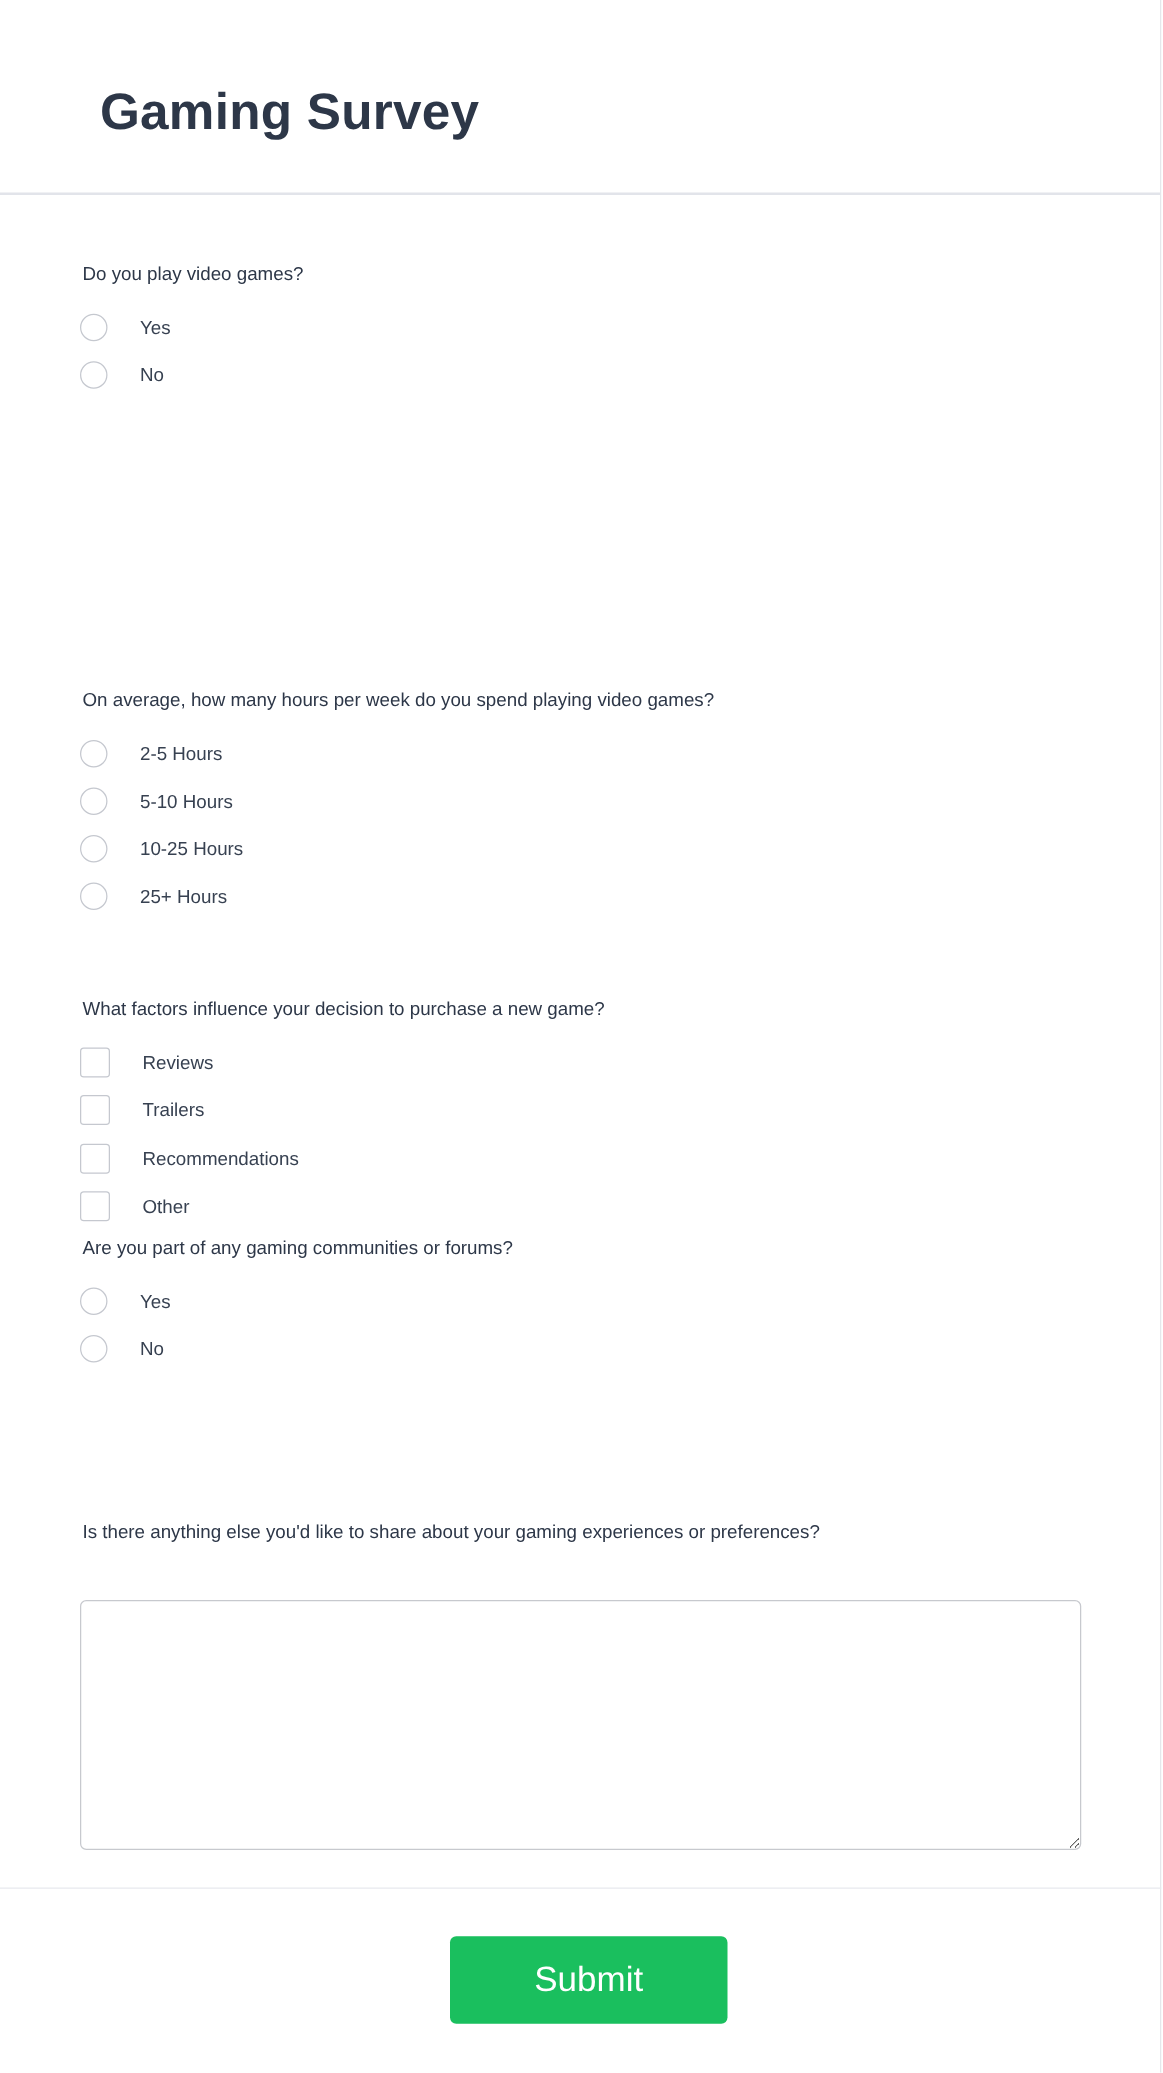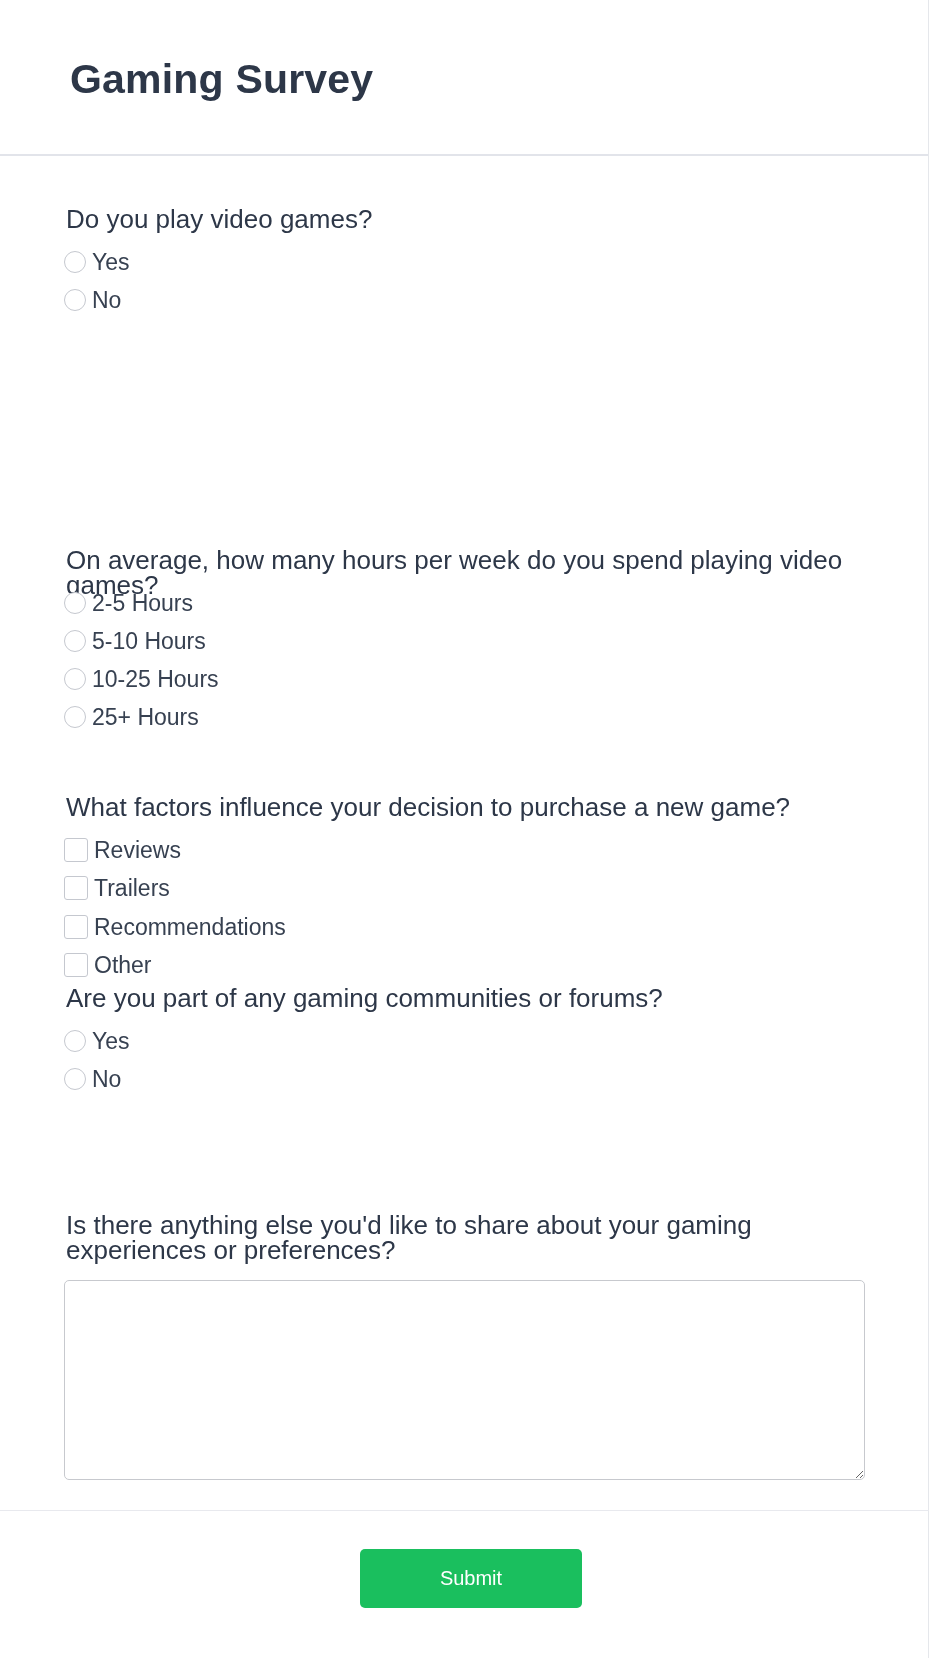--- a/index.html
+++ b/index.html
@@ -10,56 +10,56 @@
   }
   .page {
     position: relative; width: 929px; height: 1658px;
     border-right: 1px solid #e5e7eb; box-sizing: border-box;
   }
   .header {
     height: 156px; border-bottom: 2px solid #e2e4ea; box-sizing: border-box;
     position: relative;
   }
   .title {
-    position: absolute; left: 64px; top: 50px; margin: 6px;
+    position: absolute; left: 64px; top: 50px; margin: 16px;
     font-size: 41px; font-weight: bold; color: #2d3748; letter-spacing: 0.2px;
   }
   .question { position: absolute; left: 66px; width: 800px; }
   .q-label {
-    font-size: 26px; color: #2d3748; line-height: 25px; margin: 0;
+    font-size: 15px; color: #2d3748; line-height: 25px; margin: 0;
   }
   .option {
     position: absolute; left: -2px; height: 26px; display: flex; align-items: center;
     cursor: pointer;
   }
   .radio {
     width: 22px; height: 22px; border: 1.5px solid #c5c8cf; border-radius: 50%;
     background: #fff; box-sizing: border-box; flex: none;
   }
   .checkbox {
     width: 24px; height: 24px; border: 1.5px solid #c5c8cf; border-radius: 3px;
     background: #fff; box-sizing: border-box; flex: none;
   }
   .opt-label {
-    margin-left: 6px; font-size: 23px; color: #374151;
+    margin-left: 26px; font-size: 15px; color: #374151;
   }
   .textarea {
     position: absolute; left: 64px; top: 1280px; width: 801px; height: 200px;
     border: 1.5px solid #c7c9ce; border-radius: 5px; box-sizing: border-box;
     background: #fff; resize: both; font-family: inherit; font-size: 18px;
     padding: 10px; outline: none;
   }
   .footer-divider {
     position: absolute; left: 0; top: 1510px; width: 929px; height: 0;
     border-top: 1.5px solid #e8e9ee;
   }
   .submit {
-    position: absolute; left: 360px; top: 1549px; width: 222px; height: 59px;
+    position: absolute; left: 360px; top: 1549px; width: 222px; height: 70px;
     background: #1abf5e; color: #ffffff; border: none; border-radius: 5px;
-    font-family: inherit; font-size: 20px; cursor: pointer;
+    font-family: inherit; font-size: 28px; cursor: pointer;
   }
 </style>
 </head>
 <body>
 
 <div class="page">
   <div class="header">
     <h1 class="title">Gaming Survey</h1>
   </div>
 

